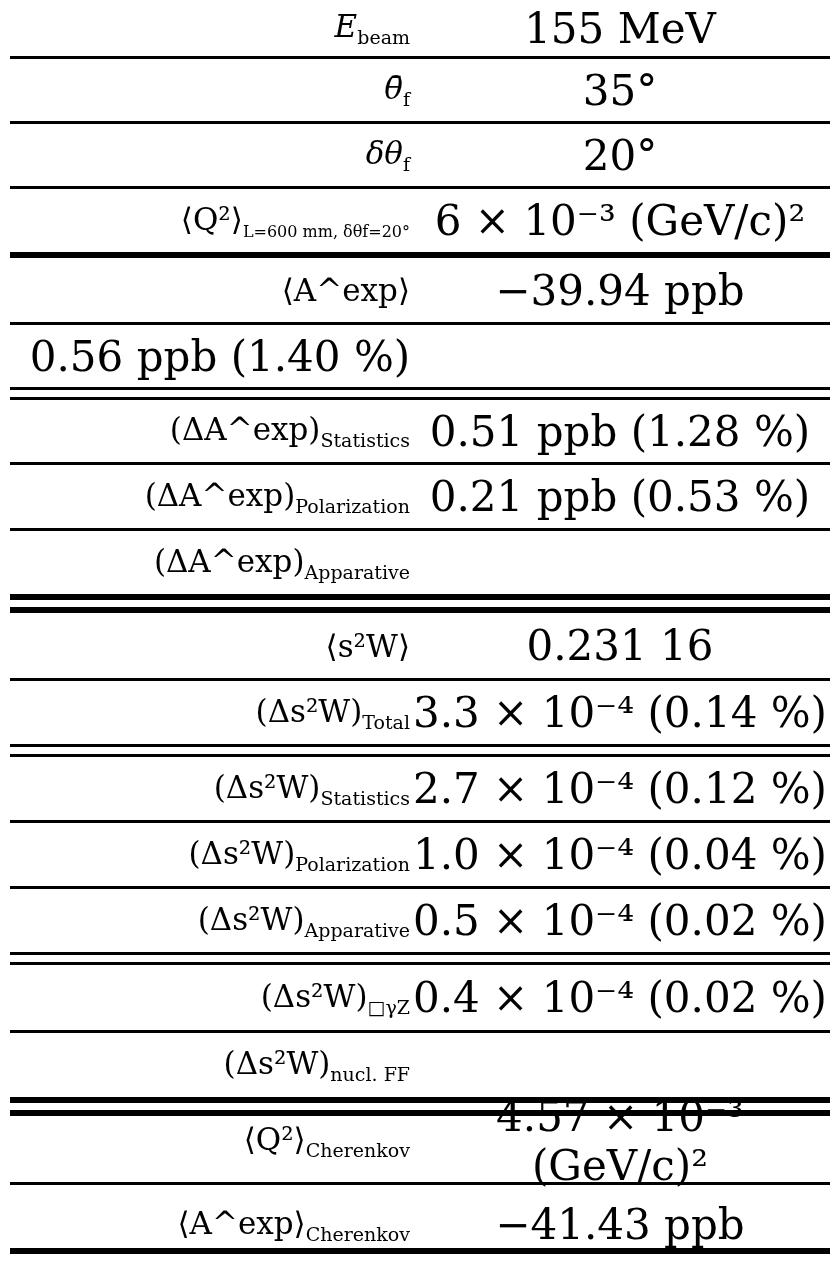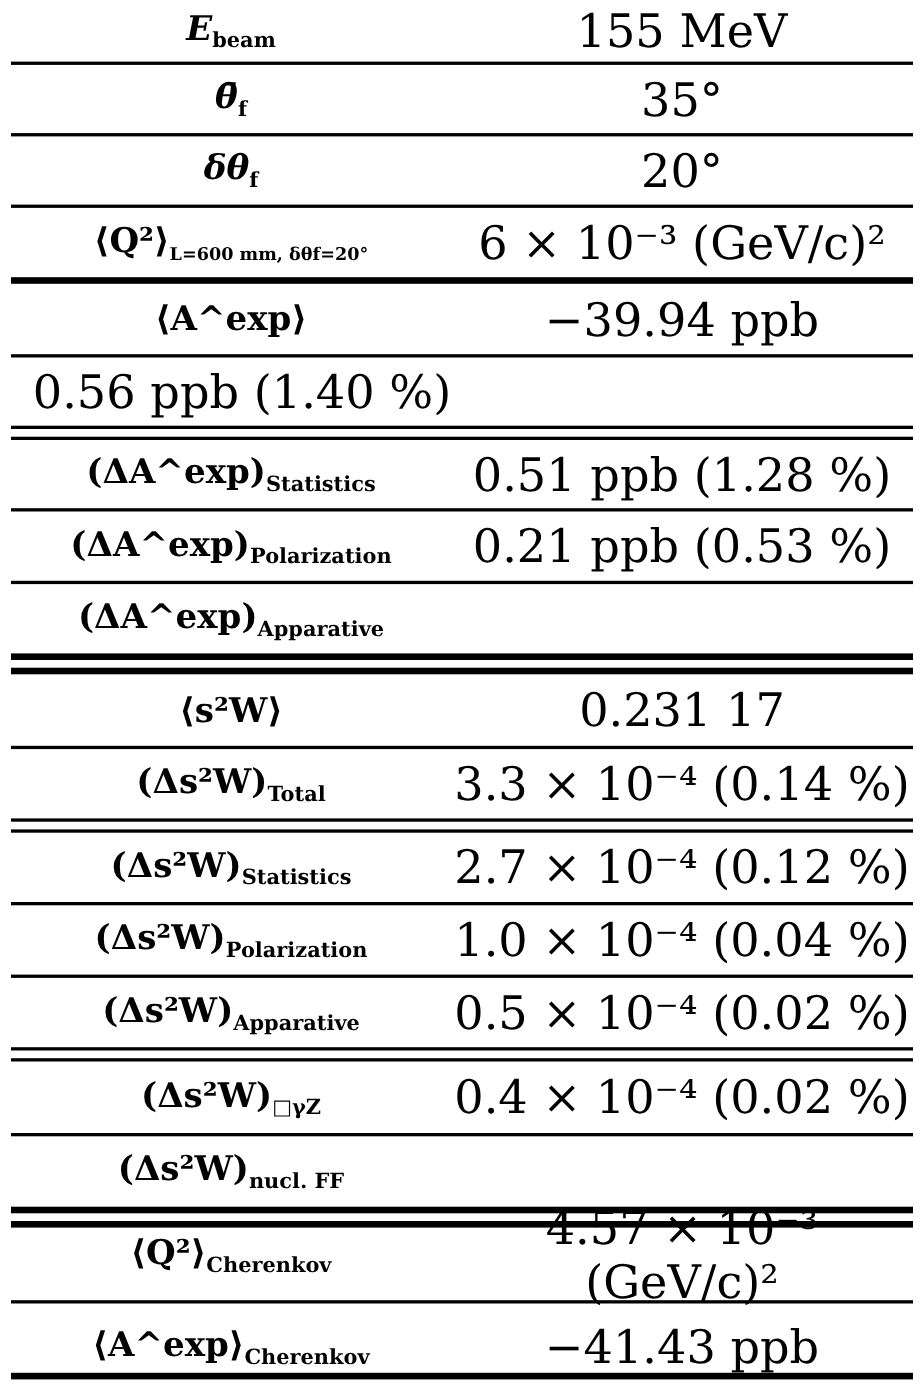--- a/index.html
+++ b/index.html
@@ -1,18 +1,18 @@
 <!DOCTYPE html>
 <html><head>
 <meta charset="utf-8">
 <style>
   html,body{margin:0;padding:0;background:#fff;}
   body{width:836px;height:1262px;position:relative;overflow:hidden;font-family:"DejaVu Serif","Liberation Serif",serif;color:#000;}
   .row{position:absolute;left:10px;width:820px;display:flex;align-items:center;}
-  .c1{width:400px;text-align:center;font-size:31px;font-weight:bold;}
+  .c1{width:400px;text-align:right;font-size:31px;}
   .c2{width:420px;text-align:center;font-size:42px;}
   .line{position:absolute;left:10px;width:820px;background:#000;}
   .thin{height:3px;}
   .thick{height:6px;}
   i{font-style:italic;}
   sub{font-size:19px;vertical-align:-7px;}
 </style>
 </head>
 <body>
 
@@ -69,21 +69,21 @@
 </div>
 <div class="row" style="top:465px;height:63px">
   <div class="c1"><span>(ΔA^exp)</span><sub>Polarization</sub></div>
   <div class="c2">0.21 ppb  (0.53 %)</div>
 </div>
 <div class="row" style="top:531px;height:63px">
   <div class="c1"><span>(ΔA^exp)</span><sub>Apparative</sub></div>
 </div>
 <div class="row" style="top:613px;height:65px">
   <div class="c1">⟨s²W⟩</div>
-  <div class="c2">0.231 17</div>
+  <div class="c2">0.231 16</div>
 </div>
 <div class="row" style="top:681px;height:63px">
   <div class="c1"><span>(Δs²W)</span><sub>Total</sub></div>
   <div class="c2">3.3 × 10⁻⁴  (0.14 %)</div>
 </div>
 <div class="row" style="top:757px;height:63px">
   <div class="c1"><span>(Δs²W)</span><sub>Statistics</sub></div>
   <div class="c2">2.7 × 10⁻⁴  (0.12 %)</div>
 </div>
 <div class="row" style="top:823px;height:63px">

